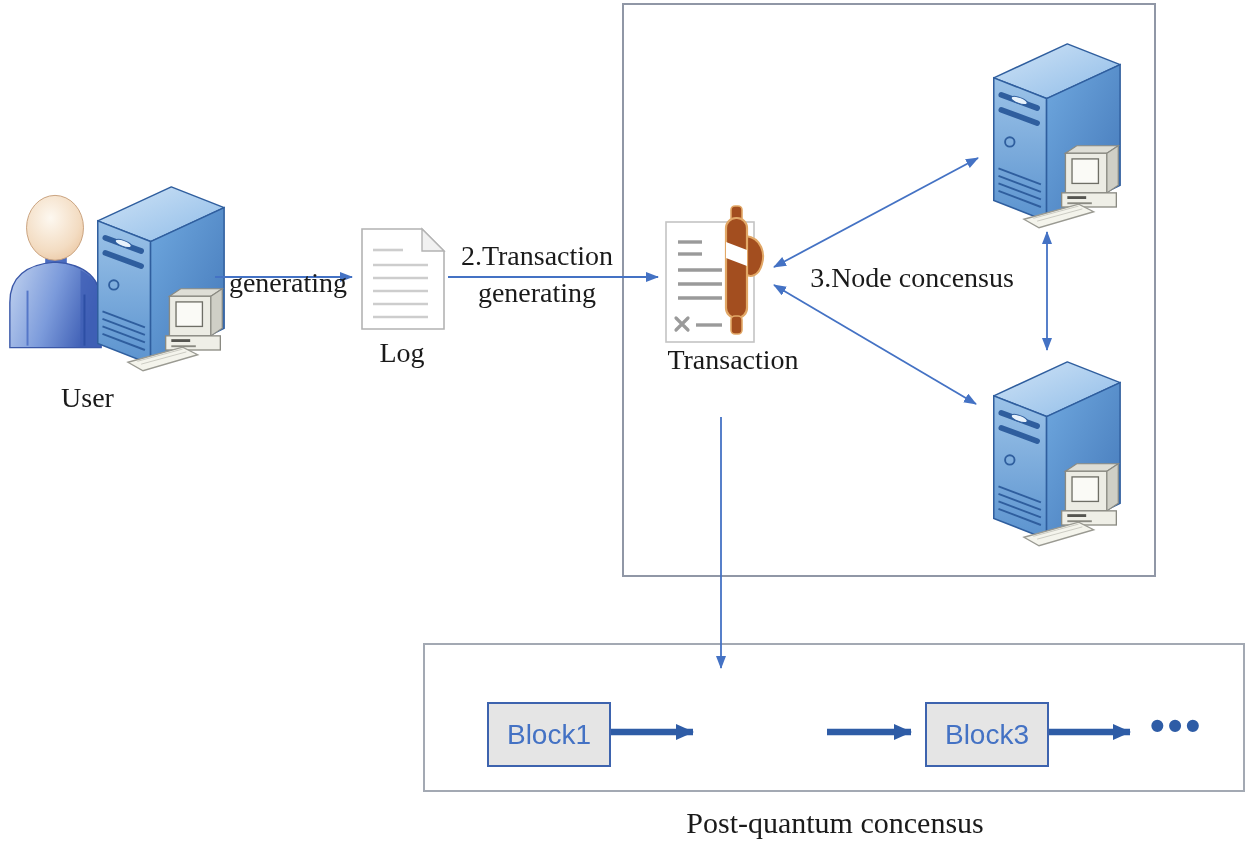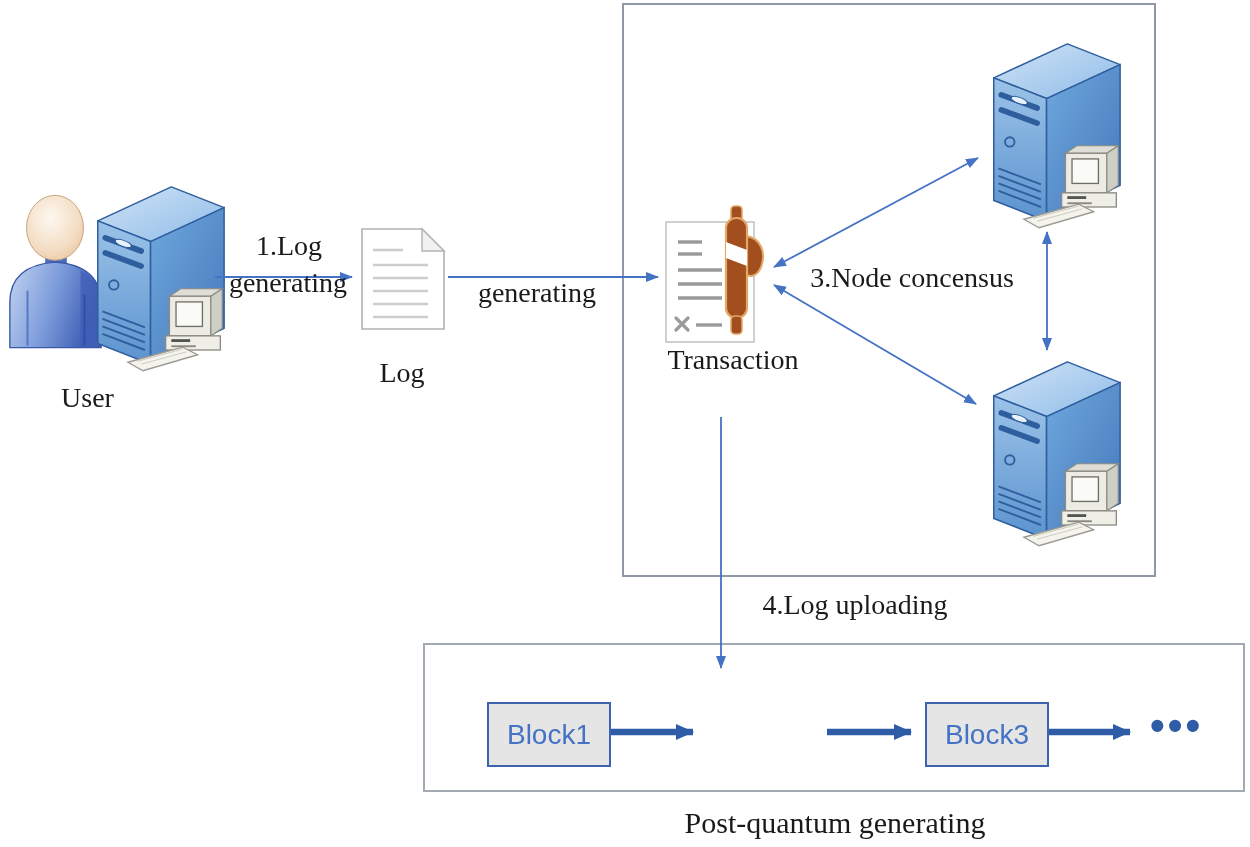--- a/index.html
+++ b/index.html
@@ -141,32 +141,31 @@
     <line class="arrow" x1="1047" y1="232" x2="1047" y2="350" marker-start="url(#mThin)" marker-end="url(#mThin)"></line>
     <line class="arrow" x1="721" y1="417" x2="721" y2="668" marker-end="url(#mThin)"></line>
 
     <line class="arrow-thick" x1="607" y1="732" x2="693" y2="732" marker-end="url(#mThick)"></line>
     <line class="arrow-thick" x1="827" y1="732" x2="911" y2="732" marker-end="url(#mThick)"></line>
     <line class="arrow-thick" x1="1045" y1="732" x2="1130" y2="732" marker-end="url(#mThick)"></line>
   </svg>
 
   <div class="lbl" style="left:20px;top:382px;width:135px;">User</div>
 
-  <div class="lbl" style="left:218px;top:230px;width:142px;">1.Log</div>
   <div class="lbl" style="left:207px;top:267px;width:162px;">generating</div>
 
-  <div class="lbl" style="left:350px;top:357px;width:104px;">Log</div>
+  <div class="lbl" style="left:350px;top:337px;width:104px;">Log</div>
 
+  <div class="lbl" style="left:446px;top:240px;width:182px;">2.Transaction</div>
   <div class="lbl" style="left:456px;top:277px;width:162px;">generating</div>
 
   <div class="lbl" style="left:648px;top:344px;width:170px;">Transaction</div>
 
   <div class="lbl" style="left:788px;top:262px;width:248px;font-family:Liberation Serif, serif;">3.Node concensus</div>
 
-  <div class="lbl" style="left:720px;top:589px;width:270px;">4.Log uploading</div>
 
   <div class="block" style="left:487px;top:702px;width:120px;height:61px;">Block1</div>
   <div class="block" style="left:925px;top:702px;width:120px;height:61px;">Block3</div>
   <div class="ellipsis" style="left:1150px;top:702px;">•••</div>
 
-  <div class="lbl caption" style="left:580px;top:806px;width:510px;">Post-quantum generating</div>
+  <div class="lbl caption" style="left:580px;top:806px;width:510px;">Post-quantum concensus</div>
 
 </div>
 
 </body></html>

